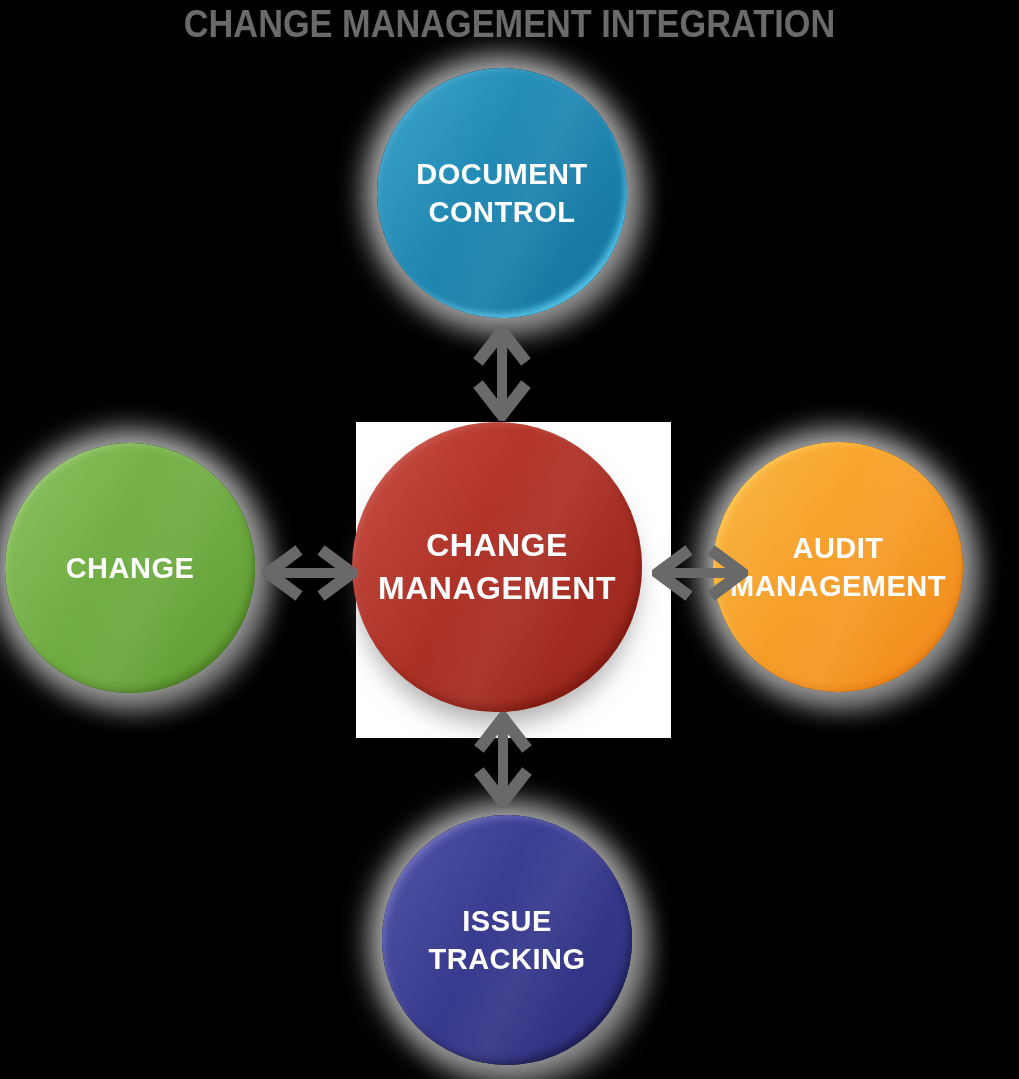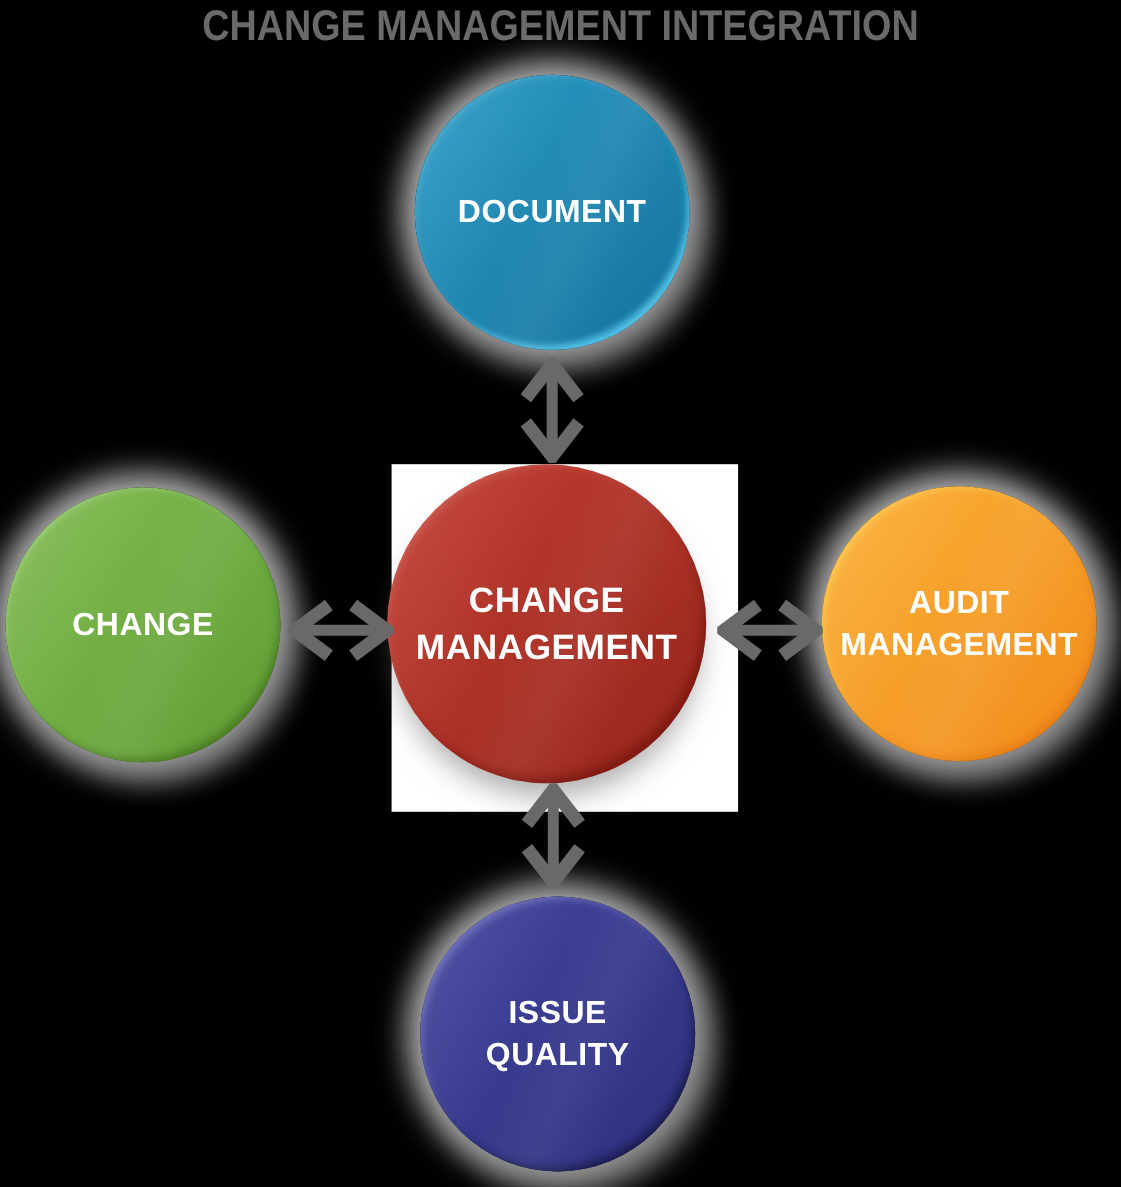--- a/index.html
+++ b/index.html
@@ -98,21 +98,21 @@
   .node-left {
     left: 5px;
     top: 443px;
     box-shadow:
       14px 18px 26px rgba(125,125,125,0.40),
       0 0 28px 12px rgba(255,255,255,0.72),
       inset -6px -8px 8px -5px rgba(70,118,30,0.85),
       inset 4px 5px 8px -5px rgba(255,255,255,0.30);
   }
   .node-right {
-    left: 747px;
+    left: 713px;
     top: 442px;
     box-shadow:
       14px 18px 26px rgba(125,125,125,0.40),
       0 0 28px 12px rgba(255,255,255,0.72),
       inset 5px 4px 8px -4px rgba(255,214,92,0.75),
       inset -5px -7px 9px -5px rgba(223,118,16,0.85);
     align-items: center;
   }
   .node-bottom {
     left: 382px;
@@ -144,34 +144,35 @@
 <body style="background: rgb(0, 0, 0);">
 
 <div class="stage">
 
   <h1 class="page-title" style="color: rgb(106, 106, 108);">CHANGE MANAGEMENT INTEGRATION</h1>
 
   <div class="center-backdrop" style="background: rgb(255, 255, 255);"></div>
 
   <div class="node node-satellite node-top" style="background: linear-gradient(135deg, rgb(43, 156, 199) 0%, rgb(20, 113, 155) 100%); color: rgb(255, 255, 255);">
     <span class="line">DOCUMENT</span>
+    <span class="line">CONTROL</span>
   </div>
 
   <div class="node node-satellite node-left" style="background: linear-gradient(135deg, rgb(130, 189, 82) 0%, rgb(94, 156, 51) 100%); color: rgb(255, 255, 255);">
     <span class="line">CHANGE</span>
   </div>
 
   <div class="node node-satellite node-right" style="background: linear-gradient(135deg, rgb(251, 178, 55) 0%, rgb(241, 138, 28) 100%); color: rgb(255, 255, 255);">
     <span class="line">AUDIT</span>
     <span class="line">MANAGEMENT</span>
   </div>
 
   <div class="node node-satellite node-bottom" style="background: linear-gradient(135deg, rgb(67, 69, 159) 0%, rgb(46, 47, 125) 100%); color: rgb(255, 255, 255); text-align: center;">
     <span class="line">ISSUE</span>
-    <span class="line">QUALITY</span>
+    <span class="line">TRACKING</span>
   </div>
 
   <div class="node node-center" style="background: linear-gradient(135deg, rgb(196, 61, 49) 0%, rgb(149, 37, 28) 100%); color: rgb(255, 255, 255);">
     <span class="line">CHANGE</span>
     <span class="line">MANAGEMENT</span>
   </div>
 
   <div class="arrow arrow-top">
     <svg viewBox="0 0 62 96" preserveAspectRatio="none">
       <line x1="31" y1="7" x2="31" y2="89" stroke-width="10"></line>

